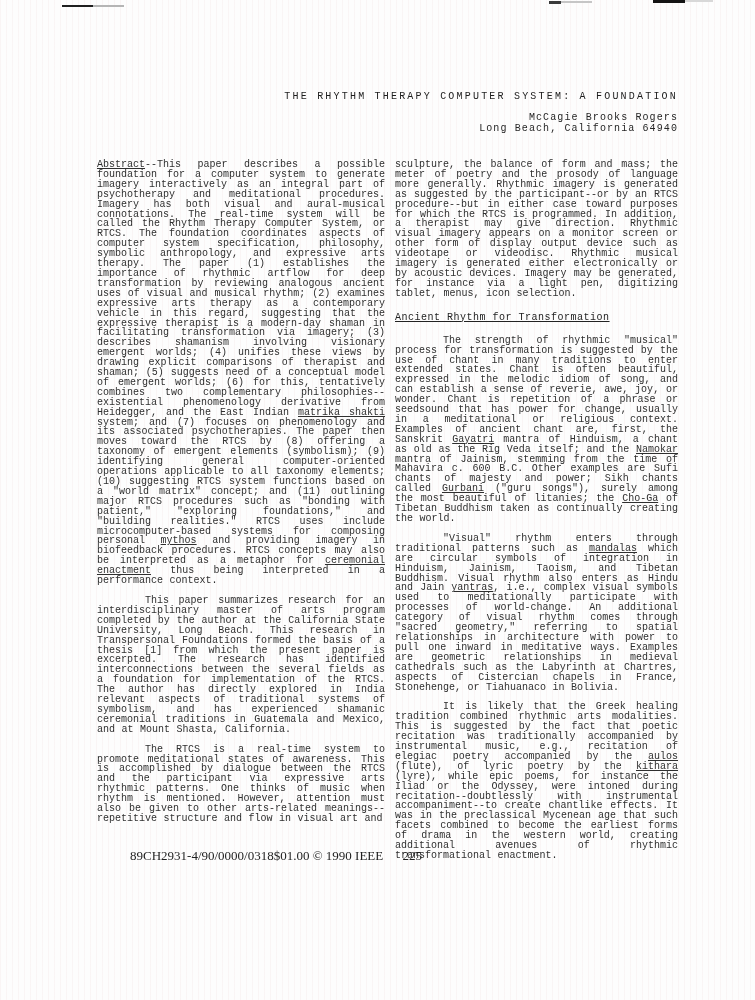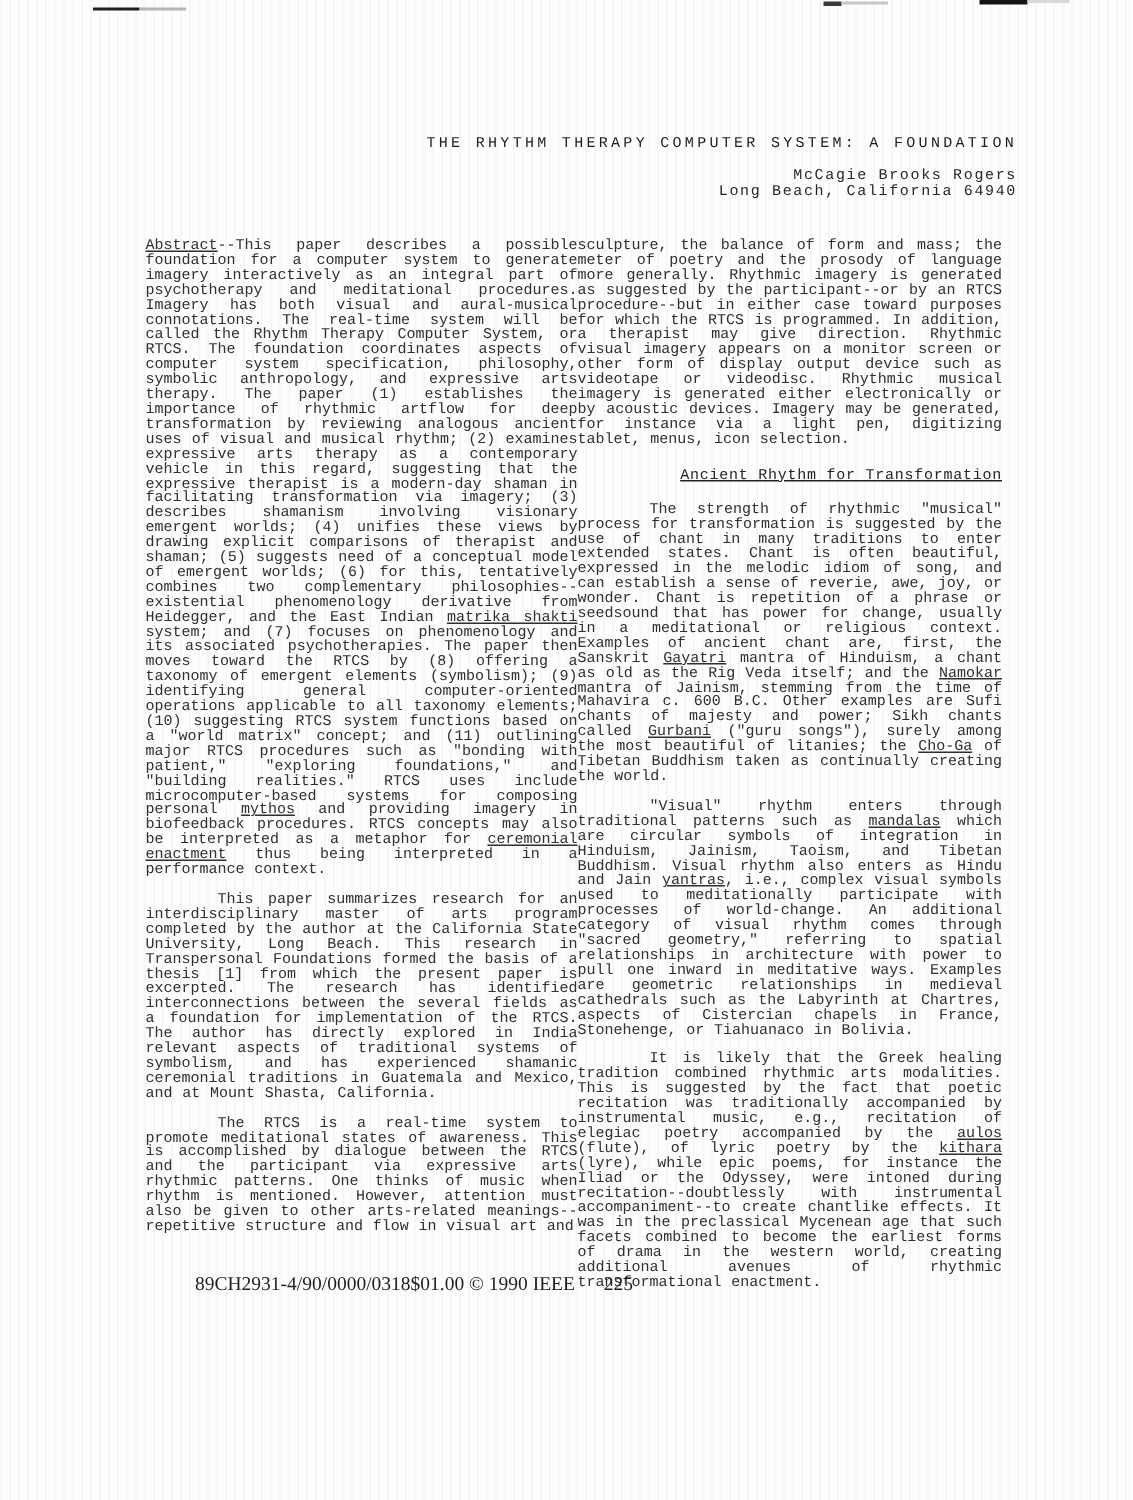--- a/index.html
+++ b/index.html
@@ -27,35 +27,36 @@
     color: #1c1c1c;
     white-space: nowrap;
     margin: 0 0 10px 0;
     font-weight: normal;
   }
   .byline { font-size: 10px; letter-spacing: 1.1px; line-height: 11.4px; color: #262626; }
   .columns {
     position: absolute;
     top: 160px; left: 97px; width: 581px;
     display: flex;
+    gap: 10px;
   }
   .col { width: 288px; }
   .col.right { width: 283px; }
   .para {
     margin: 0 0 10px 0;
     font-size: 10px;
     line-height: 9.9px;
     text-align: justify;
     word-spacing: 0.5px;
   }
   .para.indent { text-indent: 48px; }
   .u { text-decoration: underline; }
   .section-heading {
     font-size: 10px;
-    text-align: right;
+    text-align: left;
     text-decoration: underline;
     letter-spacing: 0.5px;
     margin: 13px 0 13px 0;
     color: #232323;
   }
   .footer {
     position: absolute;
     top: 848px; left: 130px; width: 460px;
     font-family: "Liberation Serif", serif;
     font-size: 13px;

